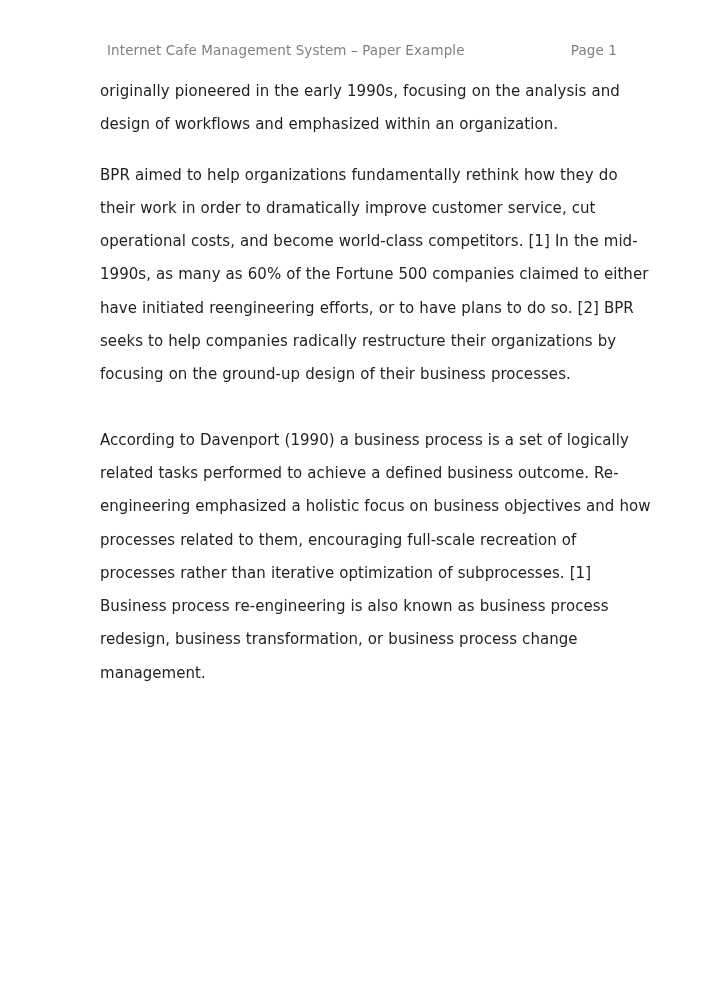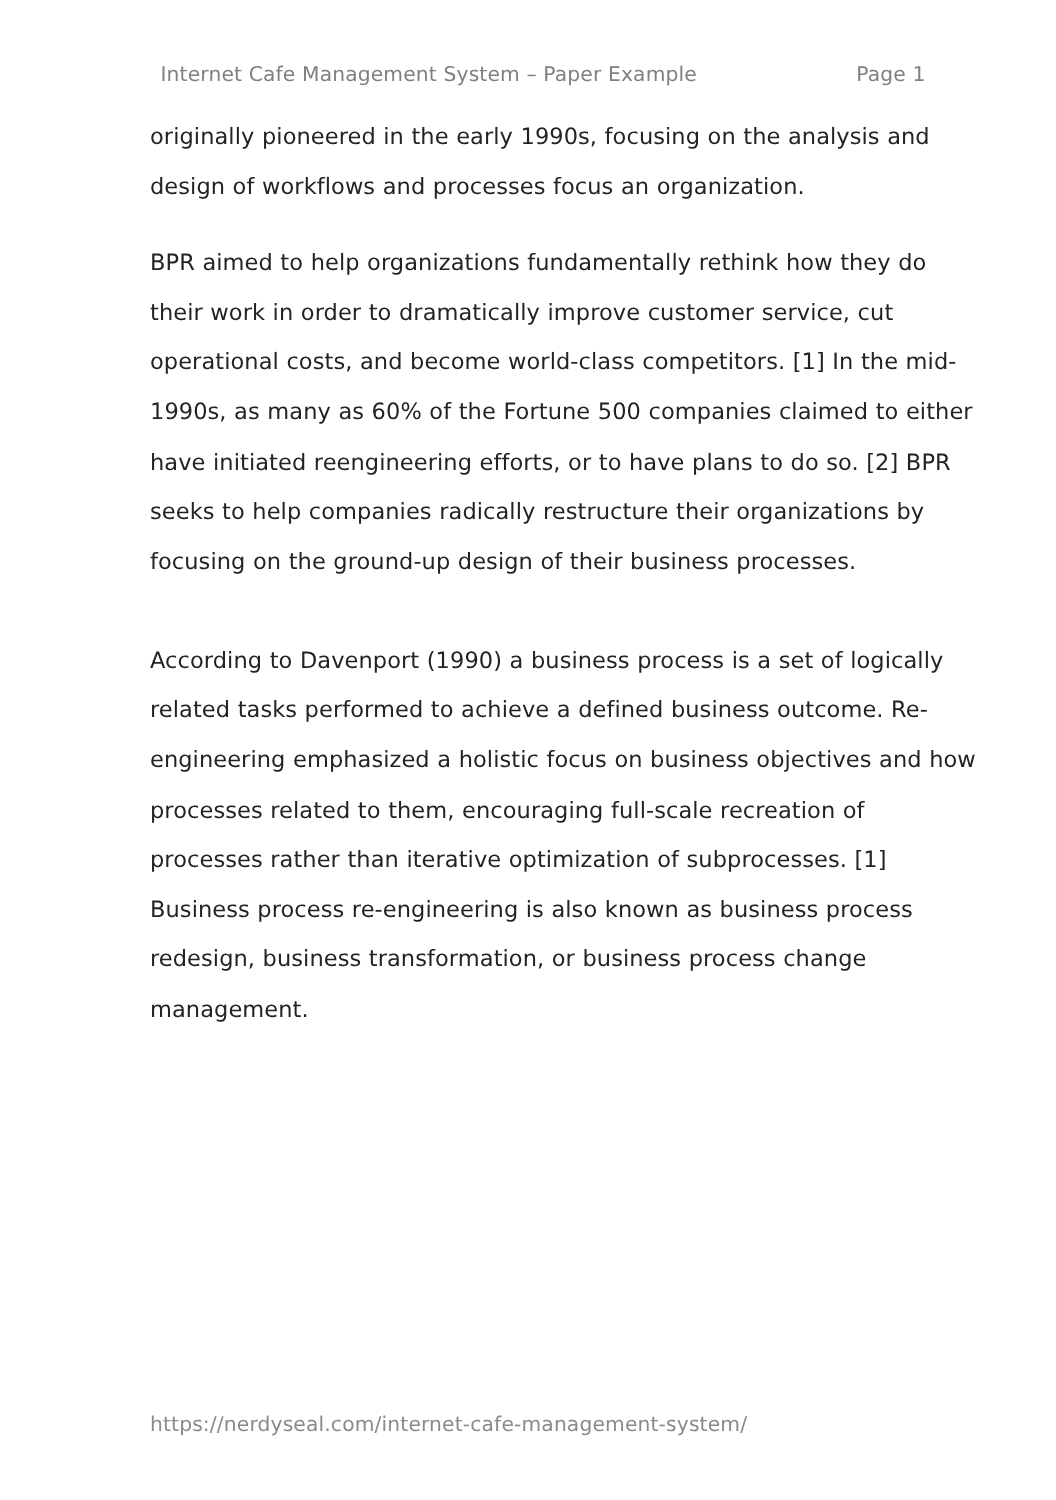--- a/index.html
+++ b/index.html
@@ -86,20 +86,19 @@
 <body>
 
 <div class="page">
 
   <div class="page-header">
     <span class="header-title">Internet Cafe Management System – Paper Example</span>
     <span class="header-pageno">Page 1</span>
   </div>
 
   <div class="page-body">
-    <p>originally pioneered in the early 1990s, focusing on the analysis and design of workflows and processes focus an organization.</p>
+    <p>originally pioneered in the early 1990s, focusing on the analysis and design of workflows and emphasized within an organization.</p>
     <p>BPR aimed to help organizations fundamentally rethink how they do their work in order to dramatically improve customer service, cut operational costs, and become world-class competitors. [1] In the mid-1990s, as many as 60% of the Fortune 500 companies claimed to either have initiated reengineering efforts, or to have plans to do so. [2] BPR seeks to help companies radically restructure their organizations by focusing on the ground-up design of their business processes.</p>
     <p>According to Davenport (1990) a business process is a set of logically related tasks performed to achieve a defined business outcome. Re-engineering emphasized a holistic focus on business objectives and how processes related to them, encouraging full-scale recreation of processes rather than iterative optimization of subprocesses. [1] Business process re-engineering is also known as business process redesign, business transformation, or business process change management.</p>
   </div>
 
-  <div class="page-footer">https://nerdyseal.com/internet-cafe-management-system/</div>
 
 </div>
 
 </body></html>

